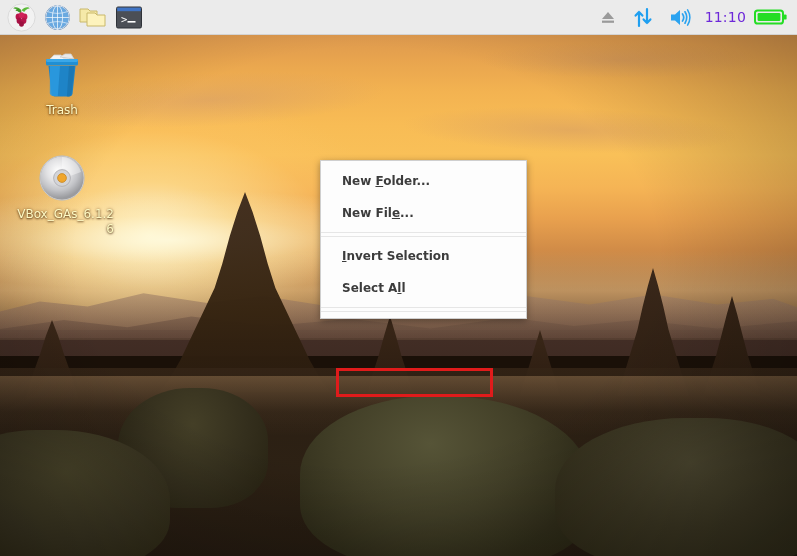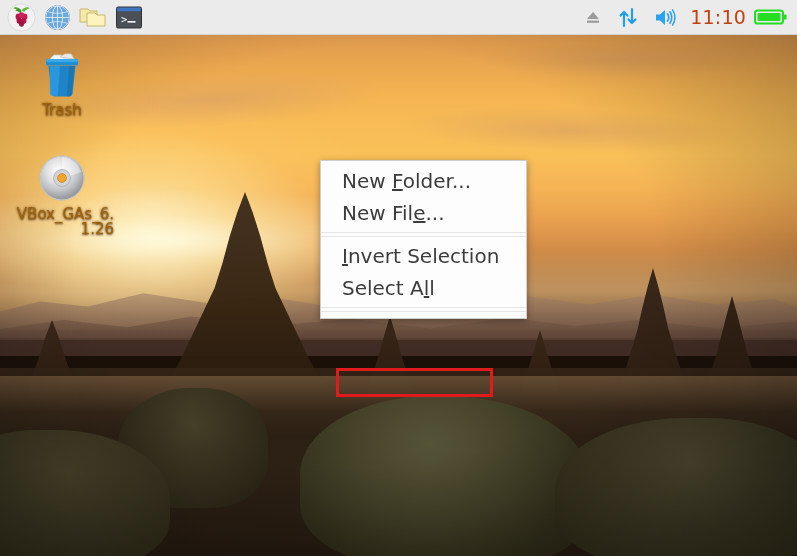--- a/index.html
+++ b/index.html
@@ -144,52 +144,52 @@
   .tb-btn {
     width:34px; height:33px; display:flex; align-items:center; justify-content:center;
     cursor:pointer;
   }
   .tb-tray {
     height:33px; display:flex; align-items:center; justify-content:center;
     padding:0 8px; cursor:pointer;
   }
   #clock {
     font-family:"DejaVu Sans", sans-serif;
-    font-size:19px; color:#c2410c; padding:0 8px 0 4px; letter-spacing:.2px;
+    font-size:14px; color:#6d28d9; padding:0 8px 0 4px; letter-spacing:.2px;
   }
 
   
   .desk-icon {
     position:absolute; width:104px; text-align:center; z-index:10; cursor:pointer;
   }
   .desk-icon .glyph { height:56px; display:flex; align-items:flex-end; justify-content:center; }
   .desk-icon .dlabel {
     margin-top:3px;
     font-family:"DejaVu Sans", sans-serif;
-    font-size:15px; line-height:15px; color:#a16207;
+    font-size:12px; line-height:15px; color:#fef9c3;
     text-shadow:0 1px 2px rgba(60,30,0,.75), 0 0 3px rgba(80,40,0,.6);
     word-break:break-all;
   }
   #icon-trash { left:10px; top:44px; }
   #icon-cdrom { left:10px; top:148px;text-align:right; }
 
   
   #ctxmenu {
     position:absolute; left:320px; top:160px; width:207px;
     background:#fdfdfd;
     border:1px solid #cfcfcf;
     box-shadow:0 2px 7px rgba(0,0,0,.34);
     z-index:40;
     padding:4px 0 3px 0;
     font-family:"DejaVu Sans", sans-serif;
   }
   .mi {
     height:32px; display:flex; align-items:center;
     padding:0 10px 0 21px;
-    font-size:20px; color:#3c3c3c; cursor:default; position:relative;
+    font-size:12px; color:#3c3c3c; cursor:default; position:relative;font-weight:bold;
   }
   .mi.disabled { color:#bcbcbc; }
   .mi u { text-decoration:underline; }
   .msep { height:1px; background:#e6e6e6; margin:3px 0; }
   .submark {
     position:absolute; right:11px; top:50%; transform:translateY(-50%);
     width:0; height:0; border-left:5px solid #6a6a6a;
     border-top:4px solid transparent; border-bottom:4px solid transparent;
   }
   

